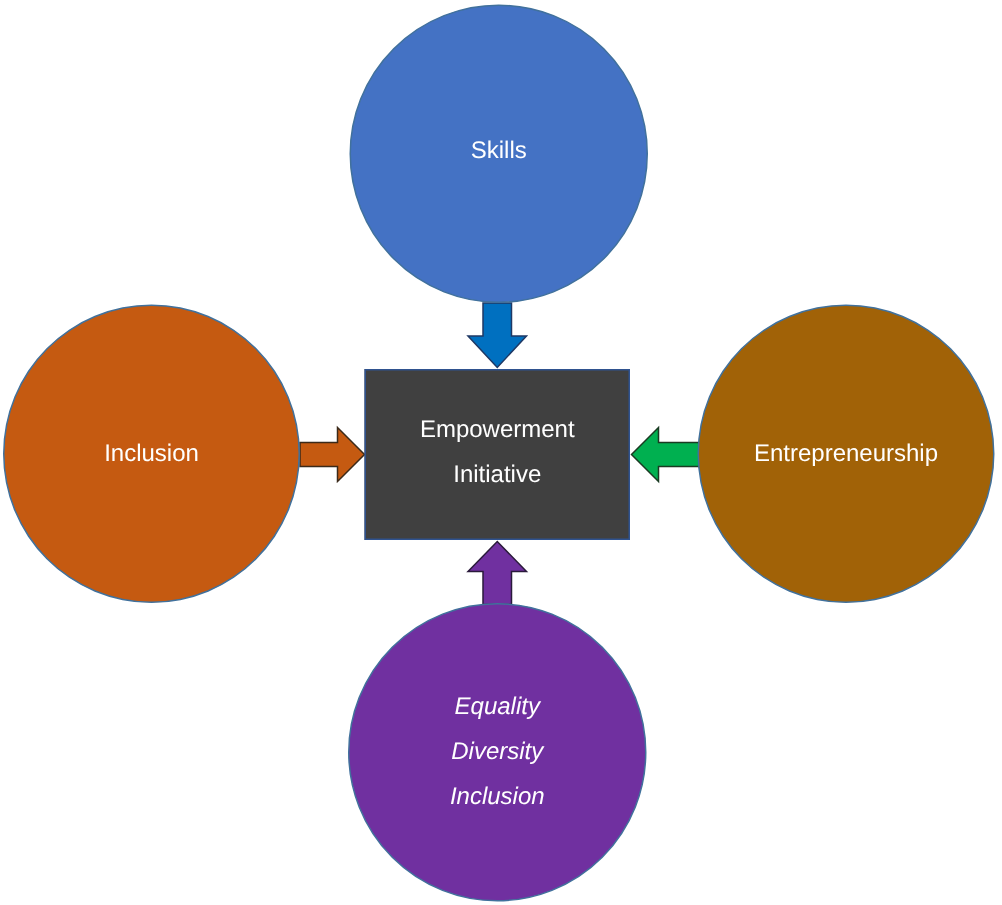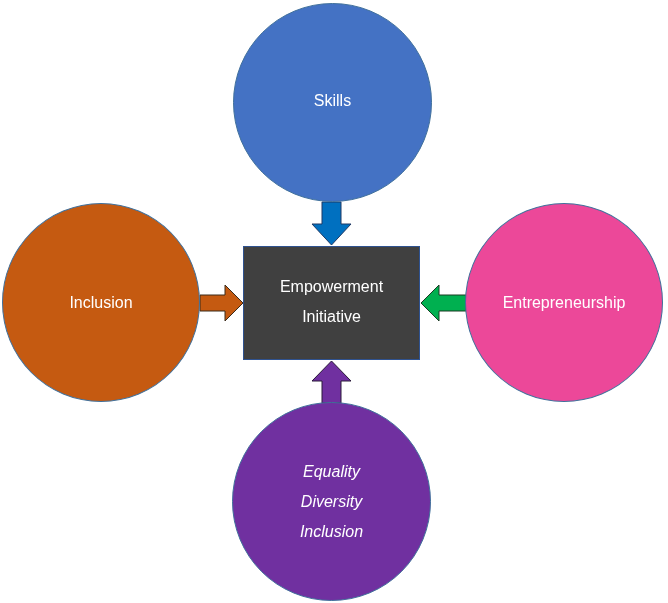--- a/index.html
+++ b/index.html
@@ -28,21 +28,21 @@
 </svg>
 
 <div class="node circle" style="left:233px; top:3px; width:199px; height:199px; background:#4472c4;">
   <span class="label" style="margin-top:-4px;">Skills</span>
 </div>
 
 <div class="node circle" style="left:2px; top:203px; width:198px; height:199px; background:#c55a11;">
   <span class="label">Inclusion</span>
 </div>
 
-<div class="node circle" style="left:465px; top:203px; width:198px; height:199px; background:#ec4899;">
+<div class="node circle" style="left:465px; top:203px; width:198px; height:199px; background:#a16207;">
   <span class="label">Entrepreneurship</span>
 </div>
 
 <div class="node circle" style="left:232px; top:402px; width:199px; height:199px; background:#7030a0;font-style:italic;">
   <span class="label">Equality
 Diversity
 Inclusion</span>
 </div>
 
 <div class="node box" style="left:243px; top:246px; width:177px; height:114px; background:#404040;">

